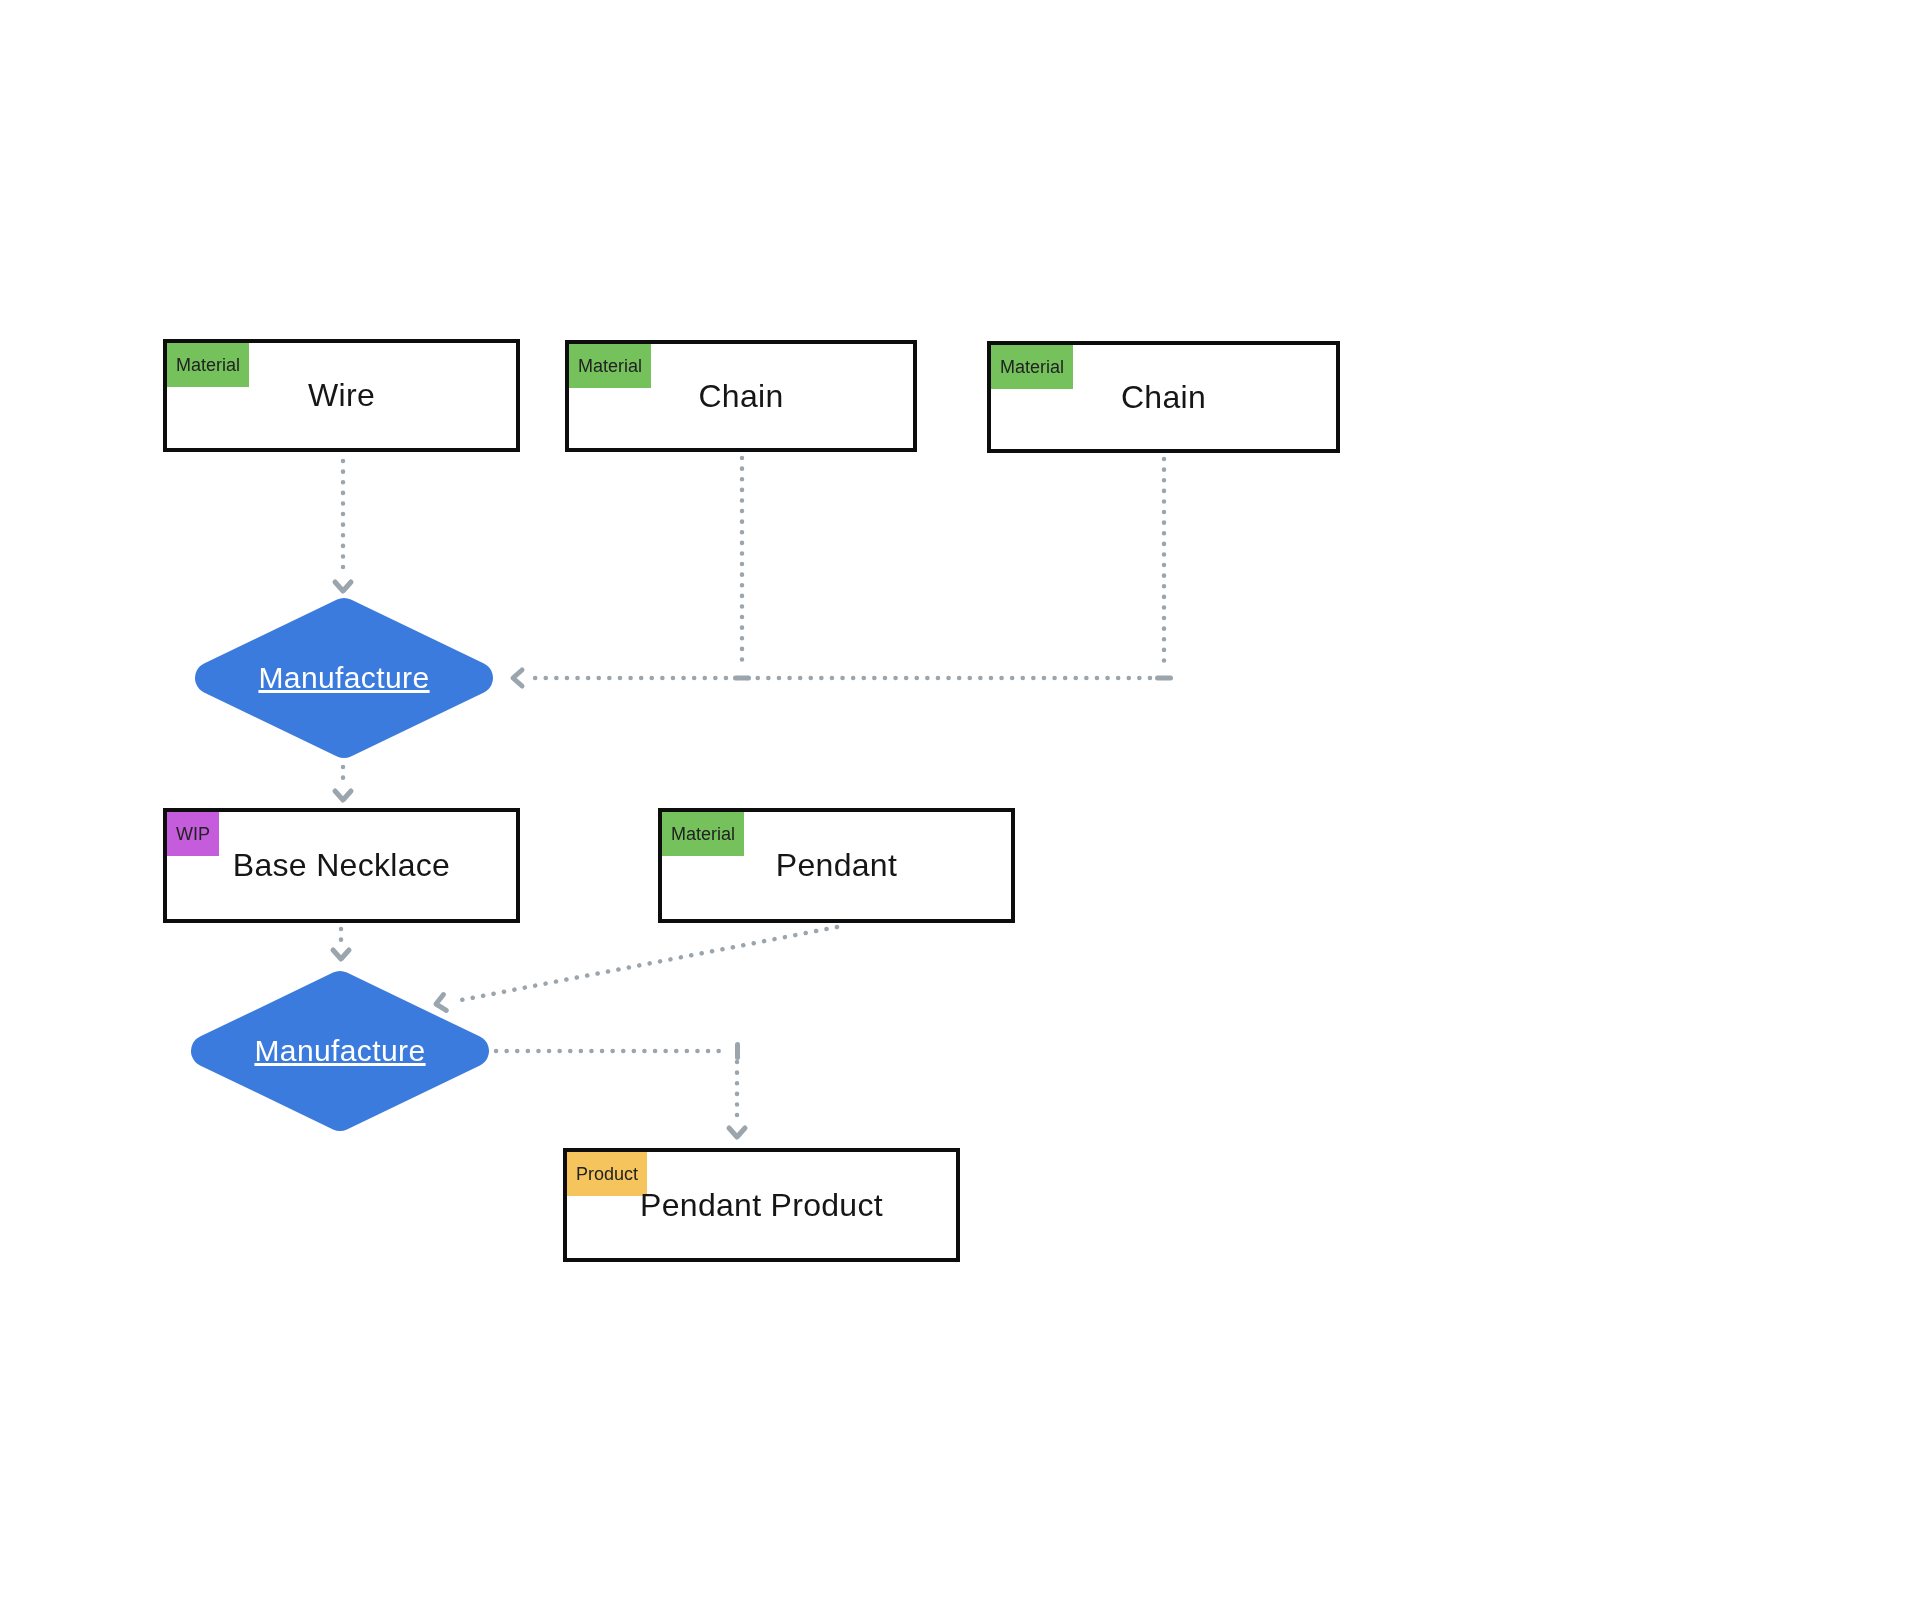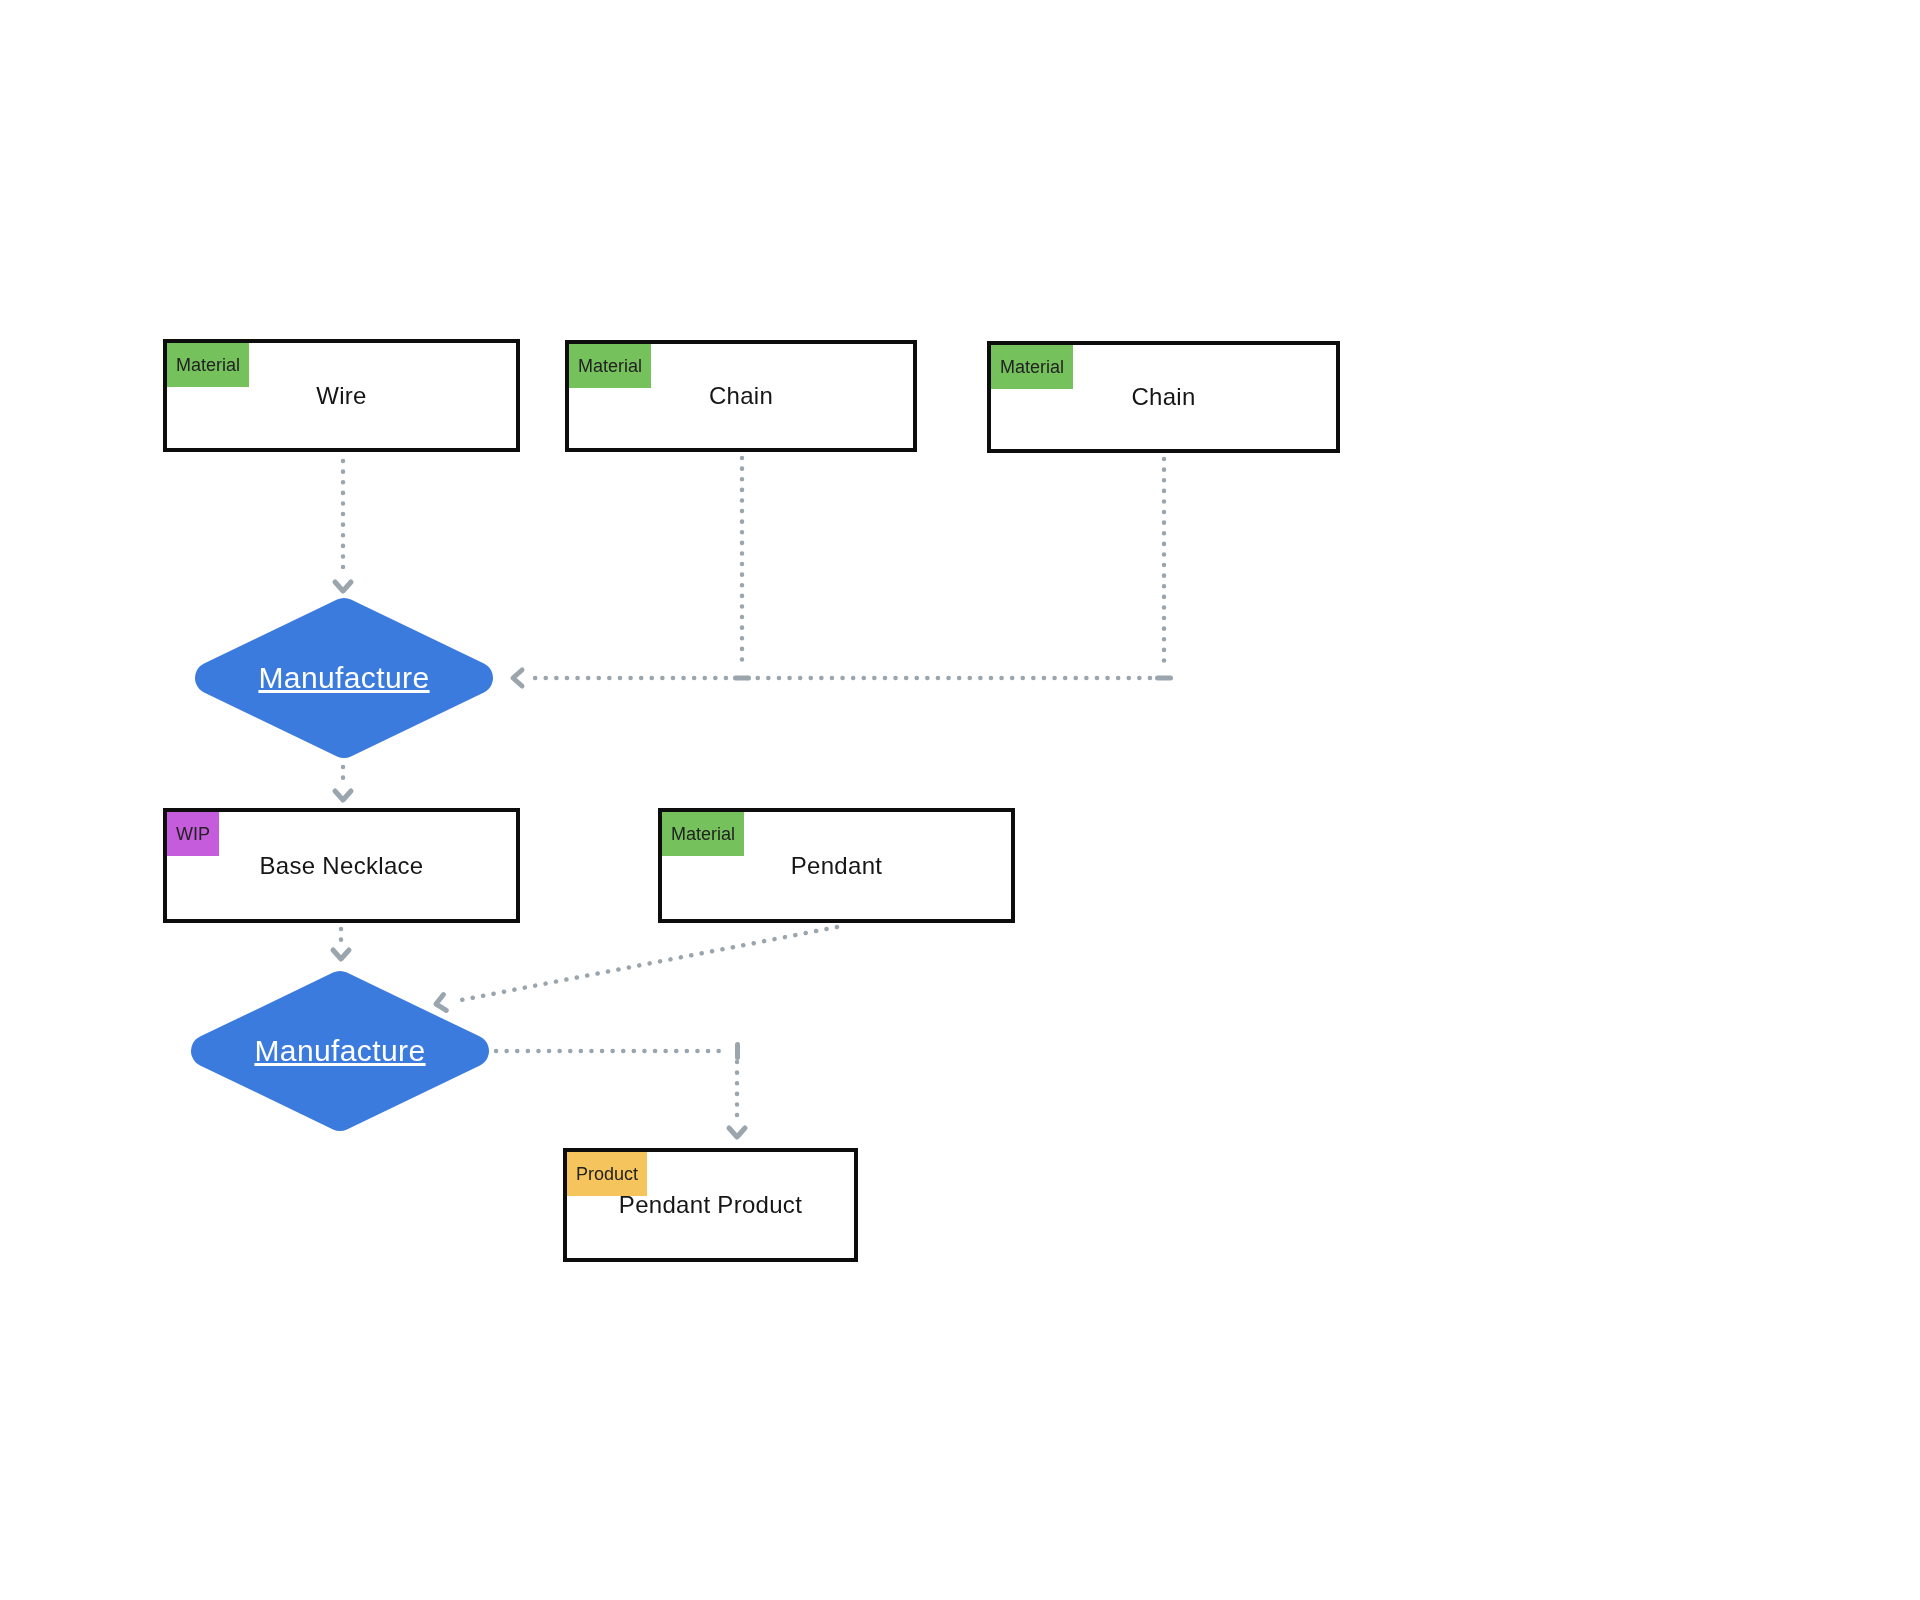--- a/index.html
+++ b/index.html
@@ -11,21 +11,21 @@
   #canvas{position:absolute;inset:0;}
 
   
   .box{
     position:absolute;background:var(--node_bg,#fff);
     border:4px solid var(--node_border,#0d0d0d);
     box-sizing:border-box;
   }
   .box .title{
     position:absolute;inset:0;display:flex;align-items:center;justify-content:center;
-    font-size:24px;color:var(--title_text,#161616);letter-spacing:.3px;white-space:nowrap;
+    font-size:32px;color:var(--title_text,#161616);letter-spacing:.3px;white-space:nowrap;
   }
   .badge{
     position:absolute;top:0;left:0;height:36px;line-height:36px;
     padding:4px 9px;font-size:18px;color:var(--badge_text,#222);white-space:nowrap;
   }
   .badge.material{background:var(--badge_material,#75C25D);}
   .badge.wip{background:var(--badge_wip,#C55CDB);}
   .badge.product{background:var(--badge_product,#F5C45C);}
 
   
@@ -126,18 +126,18 @@
     <div class="title">Pendant</div>
   </div>
 
   <div class="process" style="left:190px;top:970px;">
     <svg viewBox="0 0 300 162">
       <path class="diamond" d="M150 17 L283 81 L150 145 L17 81 Z"></path>
     </svg>
     <div class="plabel">Manufacture</div>
   </div>
 
-  <div class="box" style="left:563px;top:1148px;width:295px;height:114px;">
+  <div class="box" style="left:563px;top:1148px;width:397px;height:114px;">
     <span class="badge product">Product</span>
     <div class="title">Pendant Product</div>
   </div>
 
 </div>
 
 </body></html>

